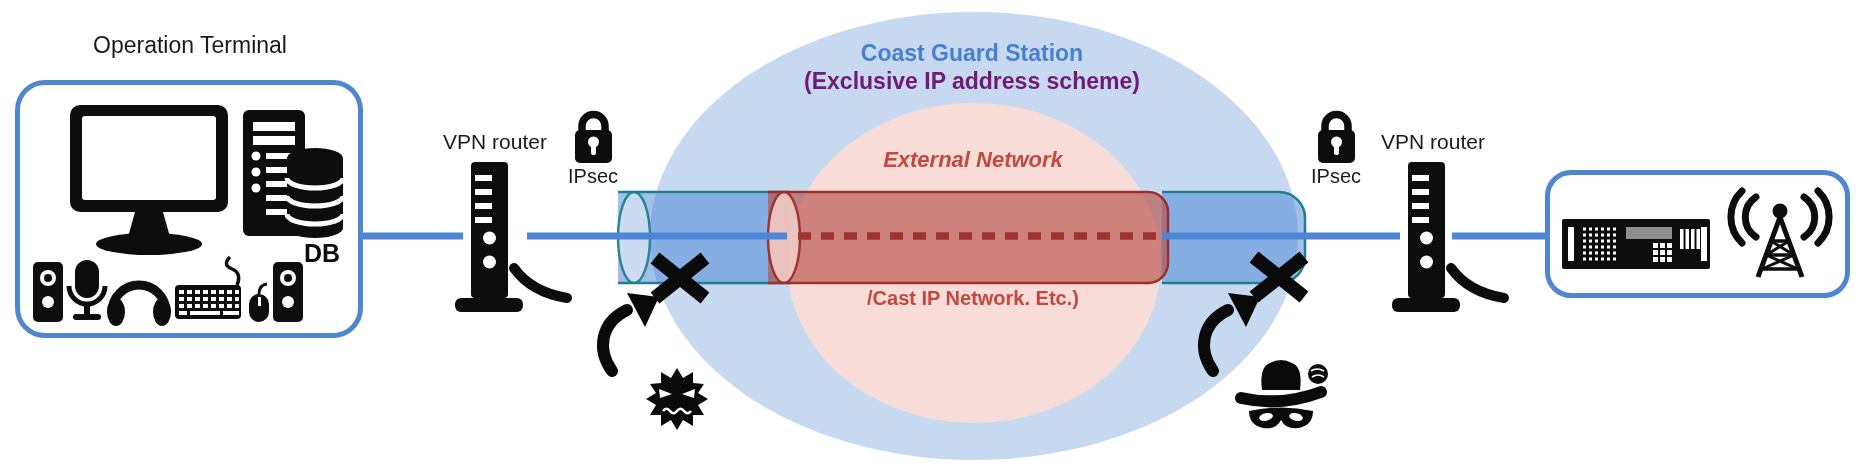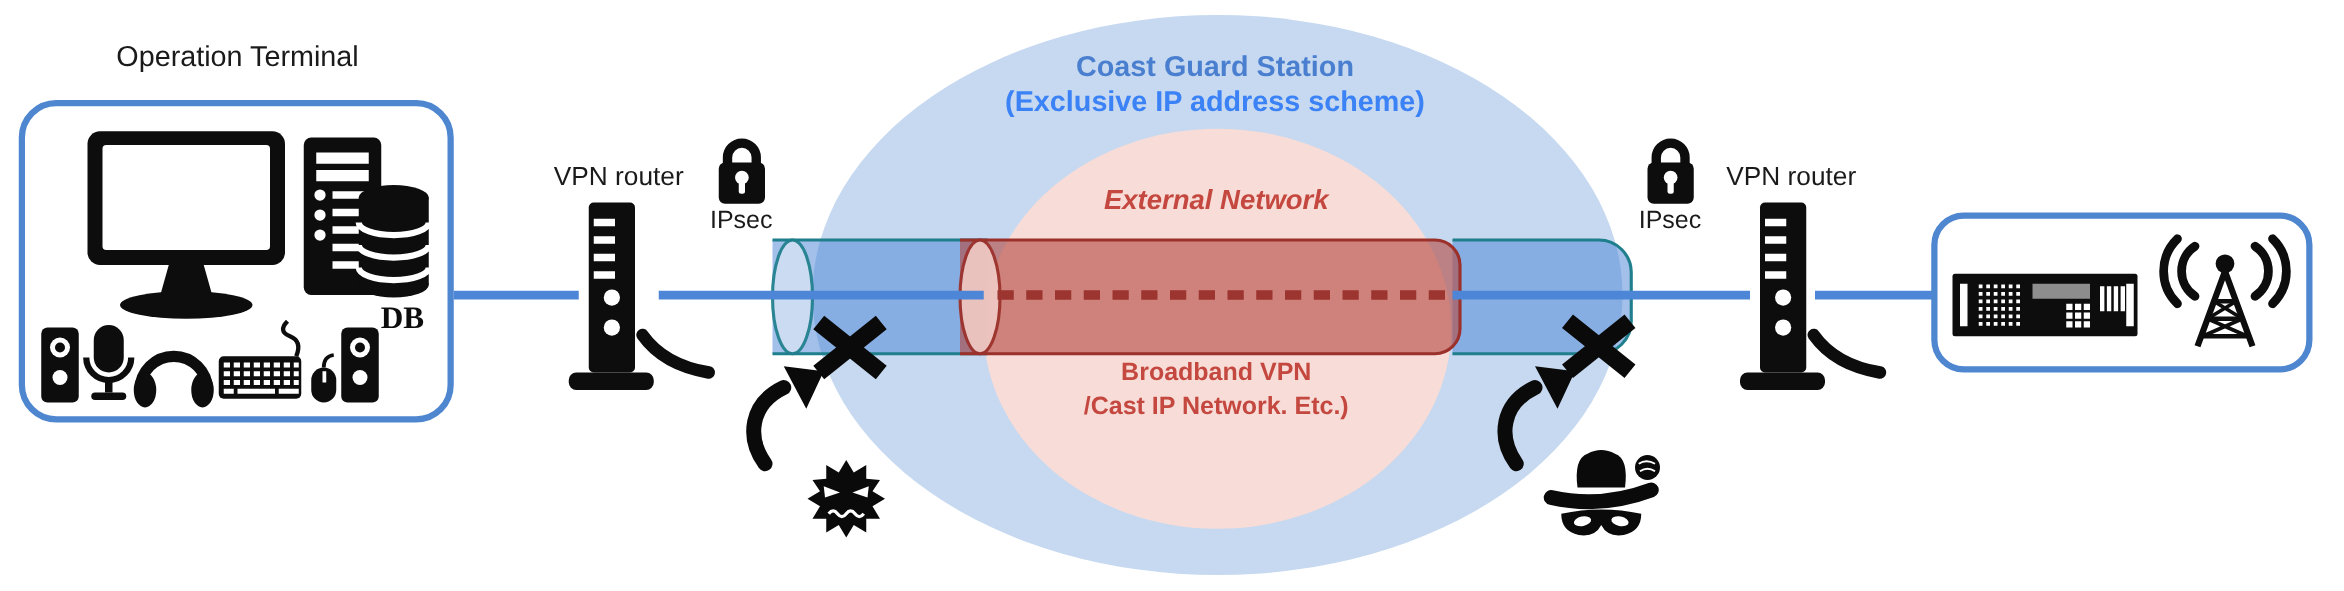--- a/index.html
+++ b/index.html
@@ -9,25 +9,25 @@
   }
   .layer{position:absolute;left:0;top:0;}
   .lbl{position:absolute;text-align:center;white-space:nowrap;color:#1a1a1a;}
   .lbl-op{left:25px;top:32px;width:330px;font-size:23px;}
   .lbl-radio{left:1547px;top:129px;width:300px;font-size:26px;}
   .lbl-vpn-l{left:415px;top:130px;width:160px;font-size:21px;}
   .lbl-vpn-r{left:1353px;top:130px;width:160px;font-size:21px;}
   .lbl-ipsec-l{left:533px;top:165px;width:120px;font-size:20px;}
   .lbl-ipsec-r{left:1276px;top:165px;width:120px;font-size:20px;}
   .lbl-cg-title{left:772px;top:40px;width:400px;font-size:23px;font-weight:600;color:#4a7fd0;}
-  .lbl-cg-sub{left:772px;top:68px;width:400px;font-size:23px;font-weight:600;color:#3b82f6;}
+  .lbl-cg-sub{left:772px;top:68px;width:400px;font-size:23px;font-weight:600;color:#701a75;}
   .lbl-ext-title{left:773px;top:147px;width:400px;font-size:22px;font-weight:600;color:#c4483f;font-style:italic;}
   .ext-notes{left:723px;top:285px;width:500px;font-size:20px;font-weight:600;color:#c4483f;line-height:27px;}
   .box{position:absolute;border:5px solid #4e86d0;background:transparent;box-sizing:border-box;}
-  .box-op{left:15px;top:80px;width:348px;height:258px;border-radius:30px;font-family:Liberation Serif, serif;}
+  .box-op{left:15px;top:80px;width:348px;height:258px;border-radius:30px;}
   .box-radio{left:1545px;top:170px;width:305px;height:128px;border-radius:26px;}
   .box svg{display:block;width:100%;height:100%;}
 </style>
 </head>
 <body>
 
 <div class="stage">
 
   <svg class="layer" width="1875" height="473" viewBox="0 0 1875 473">
     <defs>
@@ -257,17 +257,16 @@
 
   <div class="lbl lbl-op">Operation Terminal</div>
   <div class="lbl lbl-vpn-l">VPN router</div>
   <div class="lbl lbl-vpn-r">VPN router</div>
   <div class="lbl lbl-ipsec-l">IPsec</div>
   <div class="lbl lbl-ipsec-r">IPsec</div>
   <div class="lbl lbl-cg-title">Coast Guard Station</div>
   <div class="lbl lbl-cg-sub">(Exclusive IP address scheme)</div>
   <div class="lbl lbl-ext-title">External Network</div>
   <div class="lbl ext-notes">
-    <div>Broadband VPN</div>
     <div>/Cast IP Network. Etc.)</div>
   </div>
 
 </div>
 
 </body></html>

